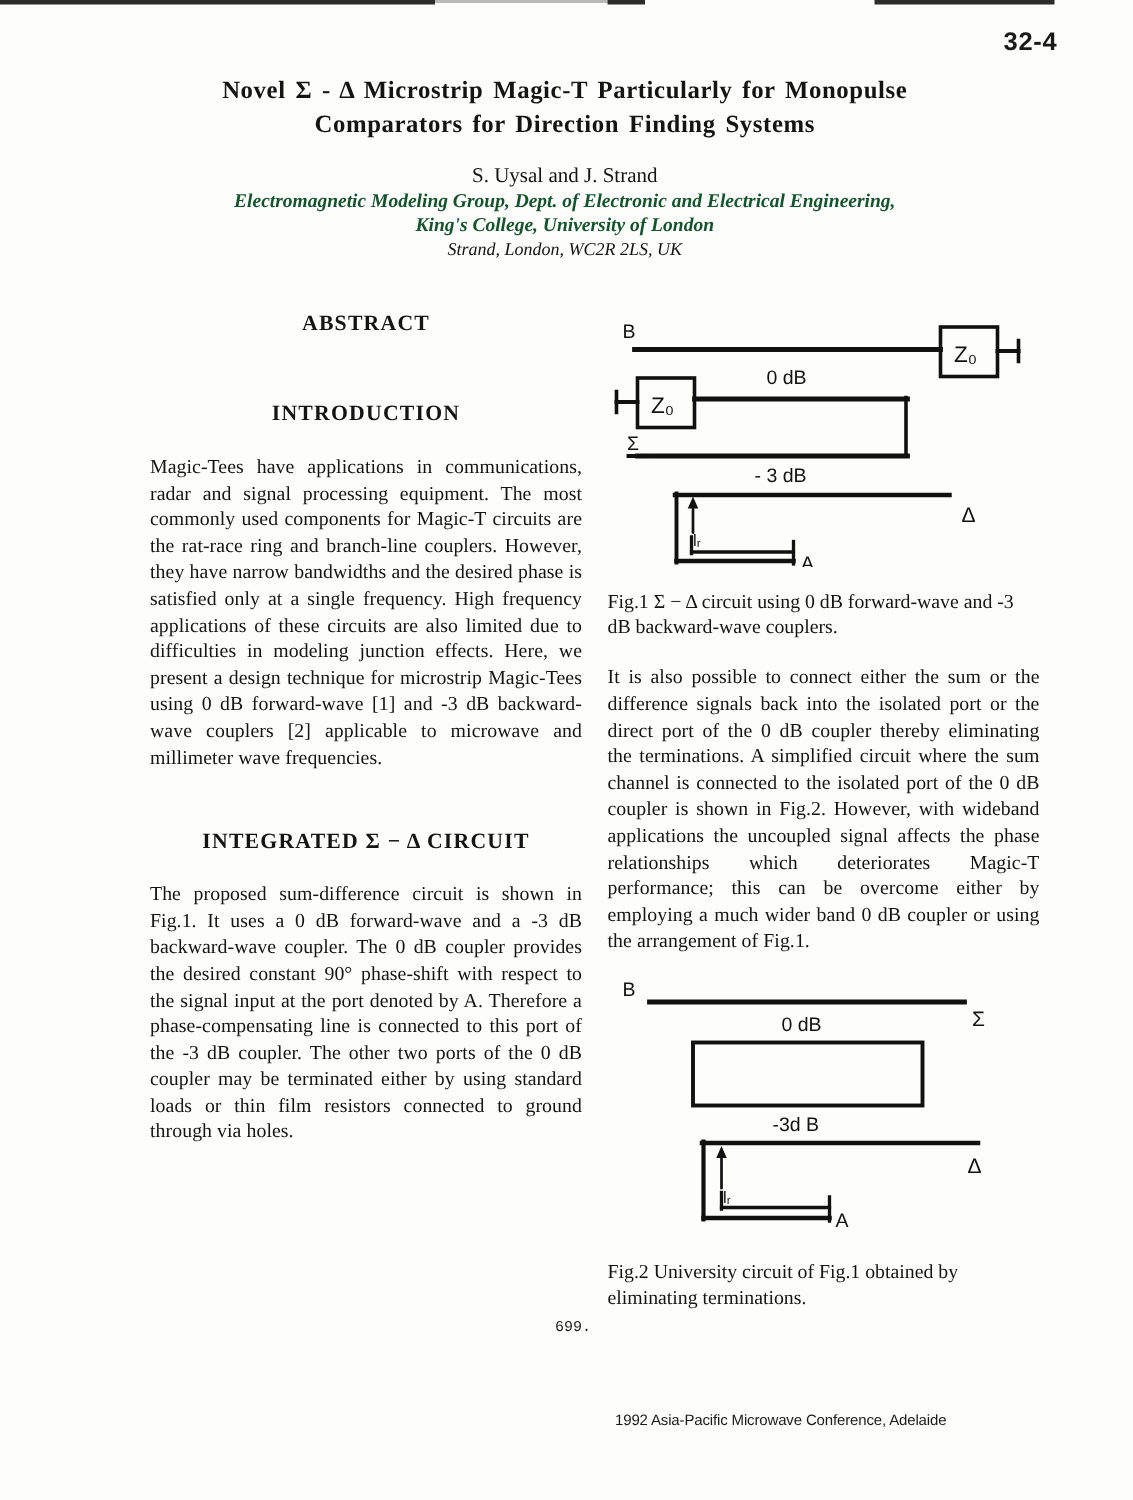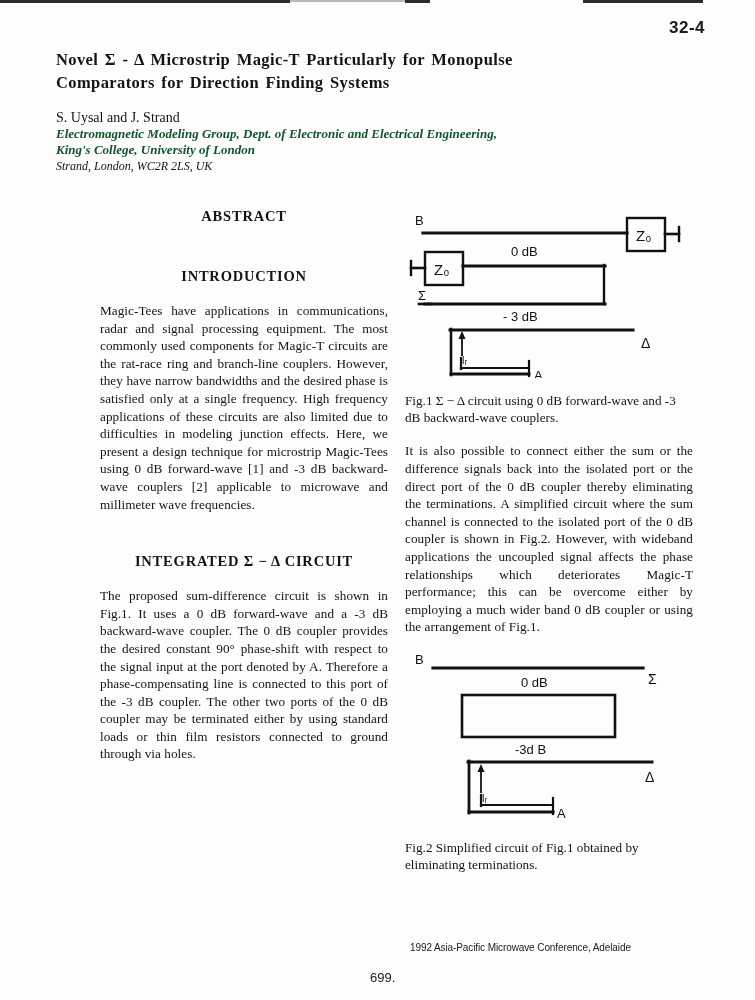--- a/index.html
+++ b/index.html
@@ -39,23 +39,23 @@
     font-weight: bold;
     font-size: 17px;
     letter-spacing: 0.5px;
     color: #1a1a1a;
   }
 
   
   .title-block {
     position: absolute;
     top: 48px;
-    left: 56px;
+    left: 69px;
     width: 615px;
-    text-align: left;
+    text-align: center;
   }
   .title-line {
     font-family: "Liberation Serif", serif;
     font-weight: bold;
     font-size: 16.5px;
     line-height: 23px;
     letter-spacing: 0.4px;
     word-spacing: 2px;
     color: #141414;
   }
@@ -133,23 +133,23 @@
     left: 88px;
     top: 1000px;
     font-family: "Liberation Sans", sans-serif;
     font-size: 9.5px;
     color: #1b1b1b;
     letter-spacing: -0.1px;
   }
   .footer-page {
     position: absolute;
     left: 370px;
-    top: 970px;
-    font-family: Liberation Sans, sans-serif;
-    font-size: 13px;
+    top: 880px;
+    font-family: Liberation Mono, monospace;
+    font-size: 10px;
     color: #1b1b1b;
   }
   .footer-right {
     position: absolute;
     left: 410px;
     top: 942px;
     font-family: "Liberation Sans", sans-serif;
     font-size: 10px;
     color: #1b1b1b;
     letter-spacing: -0.1px;
@@ -266,21 +266,21 @@
         </g>
         <text x="10" y="14" font-family="Liberation Sans, sans-serif" font-size="13" fill="#111">B</text>
         <text x="116" y="37" font-family="Liberation Sans, sans-serif" font-size="13" fill="#111">0 dB</text>
         <text x="243" y="34" font-family="Liberation Sans, sans-serif" font-size="14" fill="#111">Σ</text>
         <text x="110" y="104" font-family="Liberation Sans, sans-serif" font-size="13" fill="#111">-3d B</text>
         <text x="240" y="132" font-family="Liberation Sans, sans-serif" font-size="14" fill="#111">Δ</text>
         <text x="152" y="168" font-family="Liberation Sans, sans-serif" font-size="13" fill="#111">A</text>
         <text x="77" y="152" font-family="Liberation Sans, sans-serif" font-size="11" fill="#111">lᵣ</text>
       </svg>
       <div style="height:14px"></div>
-      <p class="caption">Fig.2 Simplified circuit of Fig.1 obtained by eliminating terminations.</p>
+      <p class="caption">Fig.2 University circuit of Fig.1 obtained by eliminating terminations.</p>
     </div>
 
   </div>
 
   <div class="footer-left">0-7803-0549-3/92 $3.00 © 1992 IEEE</div>
   <div class="footer-page">699.</div>
   <div class="footer-right">1992 Asia-Pacific Microwave Conference, Adelaide</div>
 
 </div>
 

